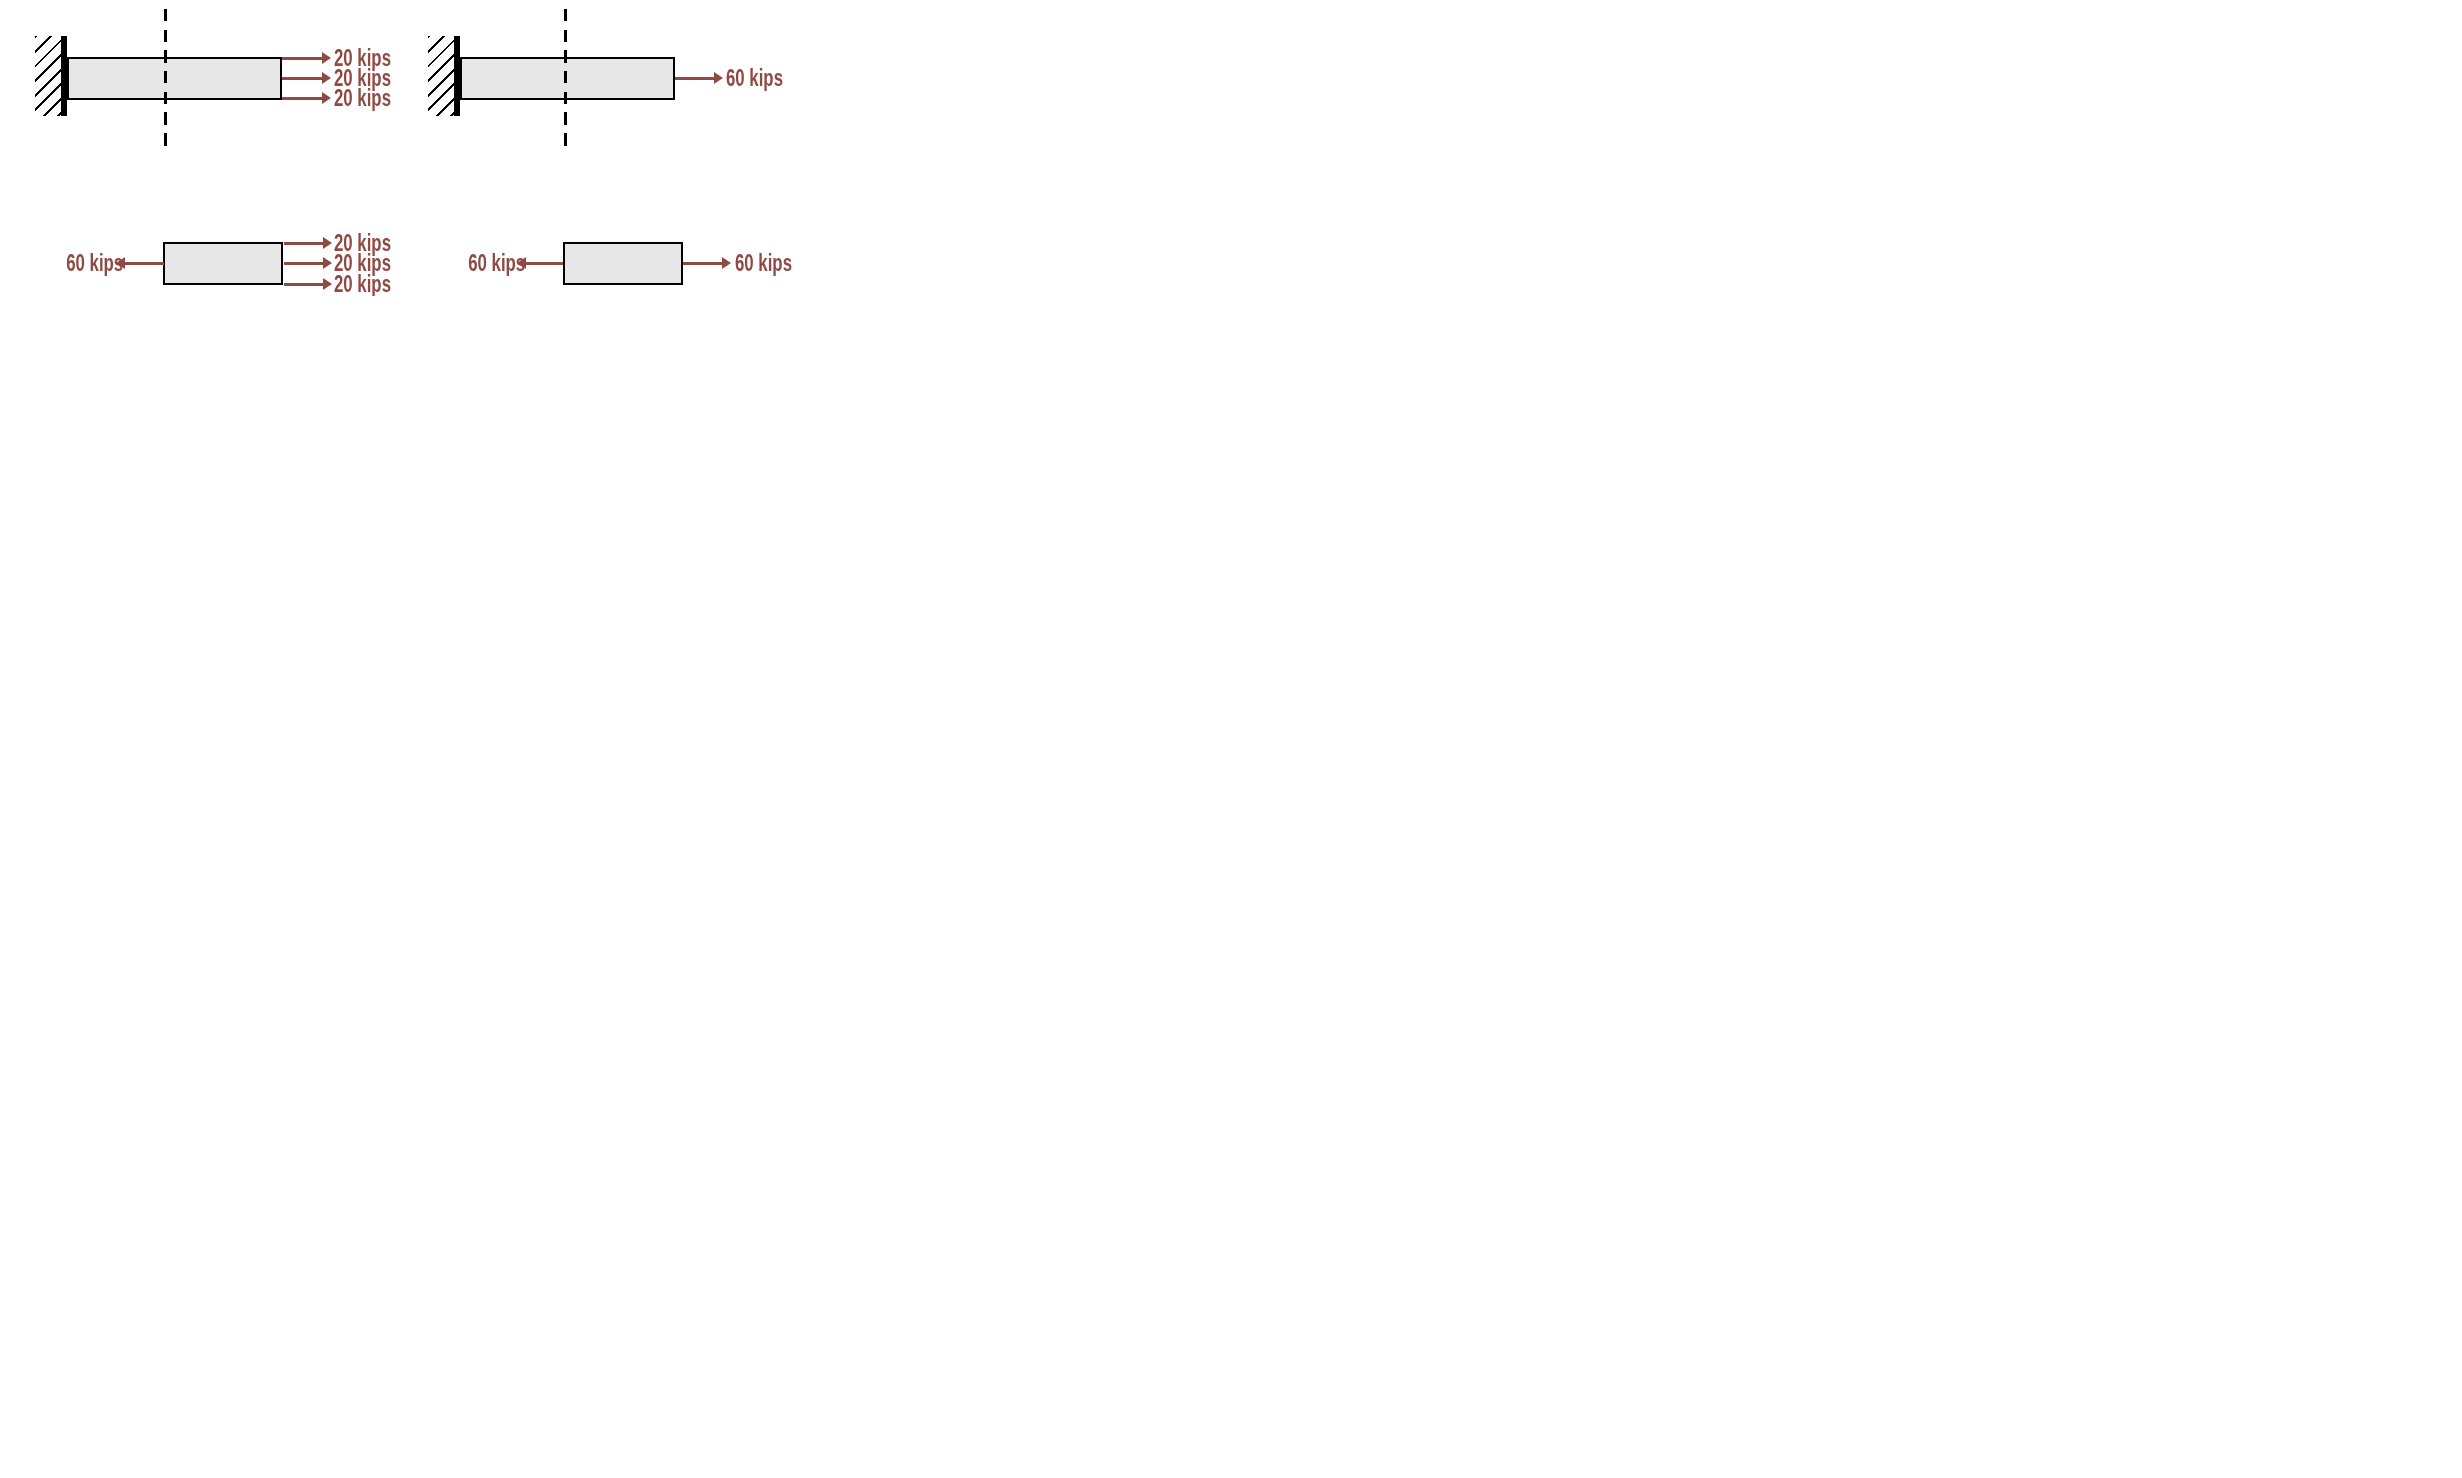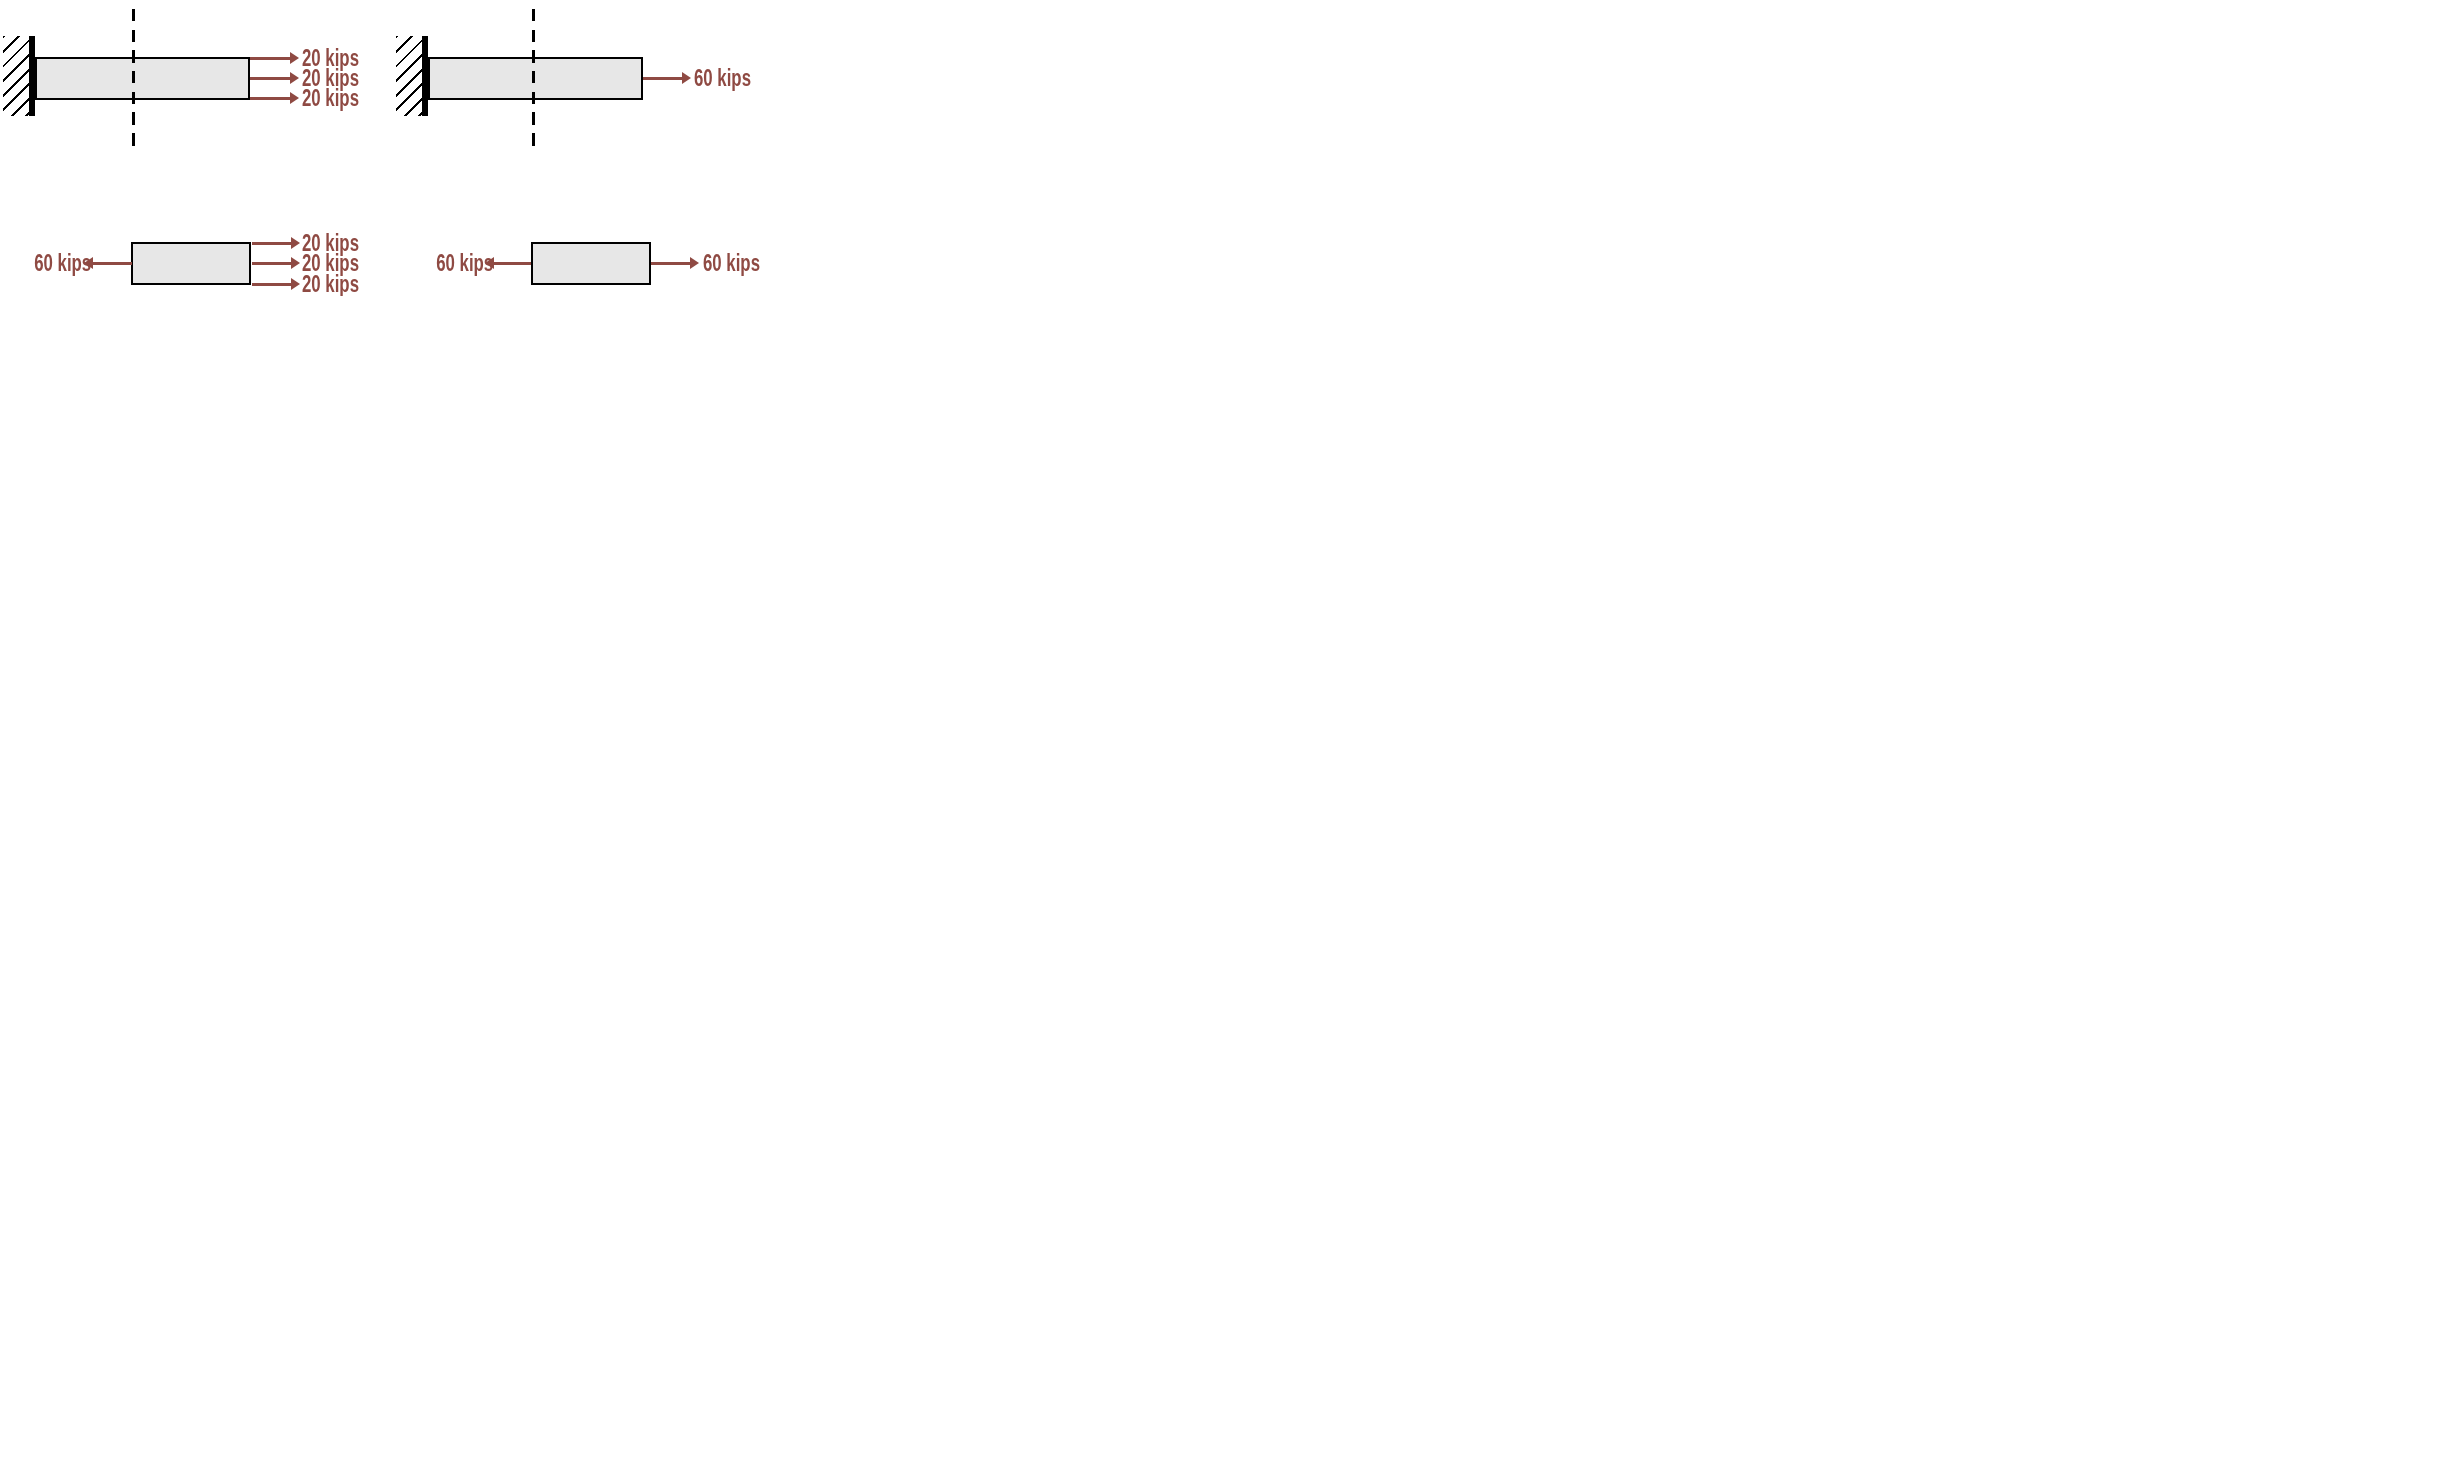--- a/index.html
+++ b/index.html
@@ -3,20 +3,21 @@
 <meta charset="utf-8">
 <style>
   html, body { margin: 0; padding: 0; background: #fff; }
   #canvas {
     position: relative;
     width: 762px;
     height: 296px;
     background: var(--bg, #fff);
     overflow: hidden;
     font-family: "Liberation Sans", sans-serif;
+    margin-left: 32px;
   }
   .hatch {
     position: absolute;
     background: repeating-linear-gradient(135deg, #000 0 2px, transparent 2px 10.3px);
   }
   .wall {
     position: absolute;
     background: #000;
   }
   .bar {

